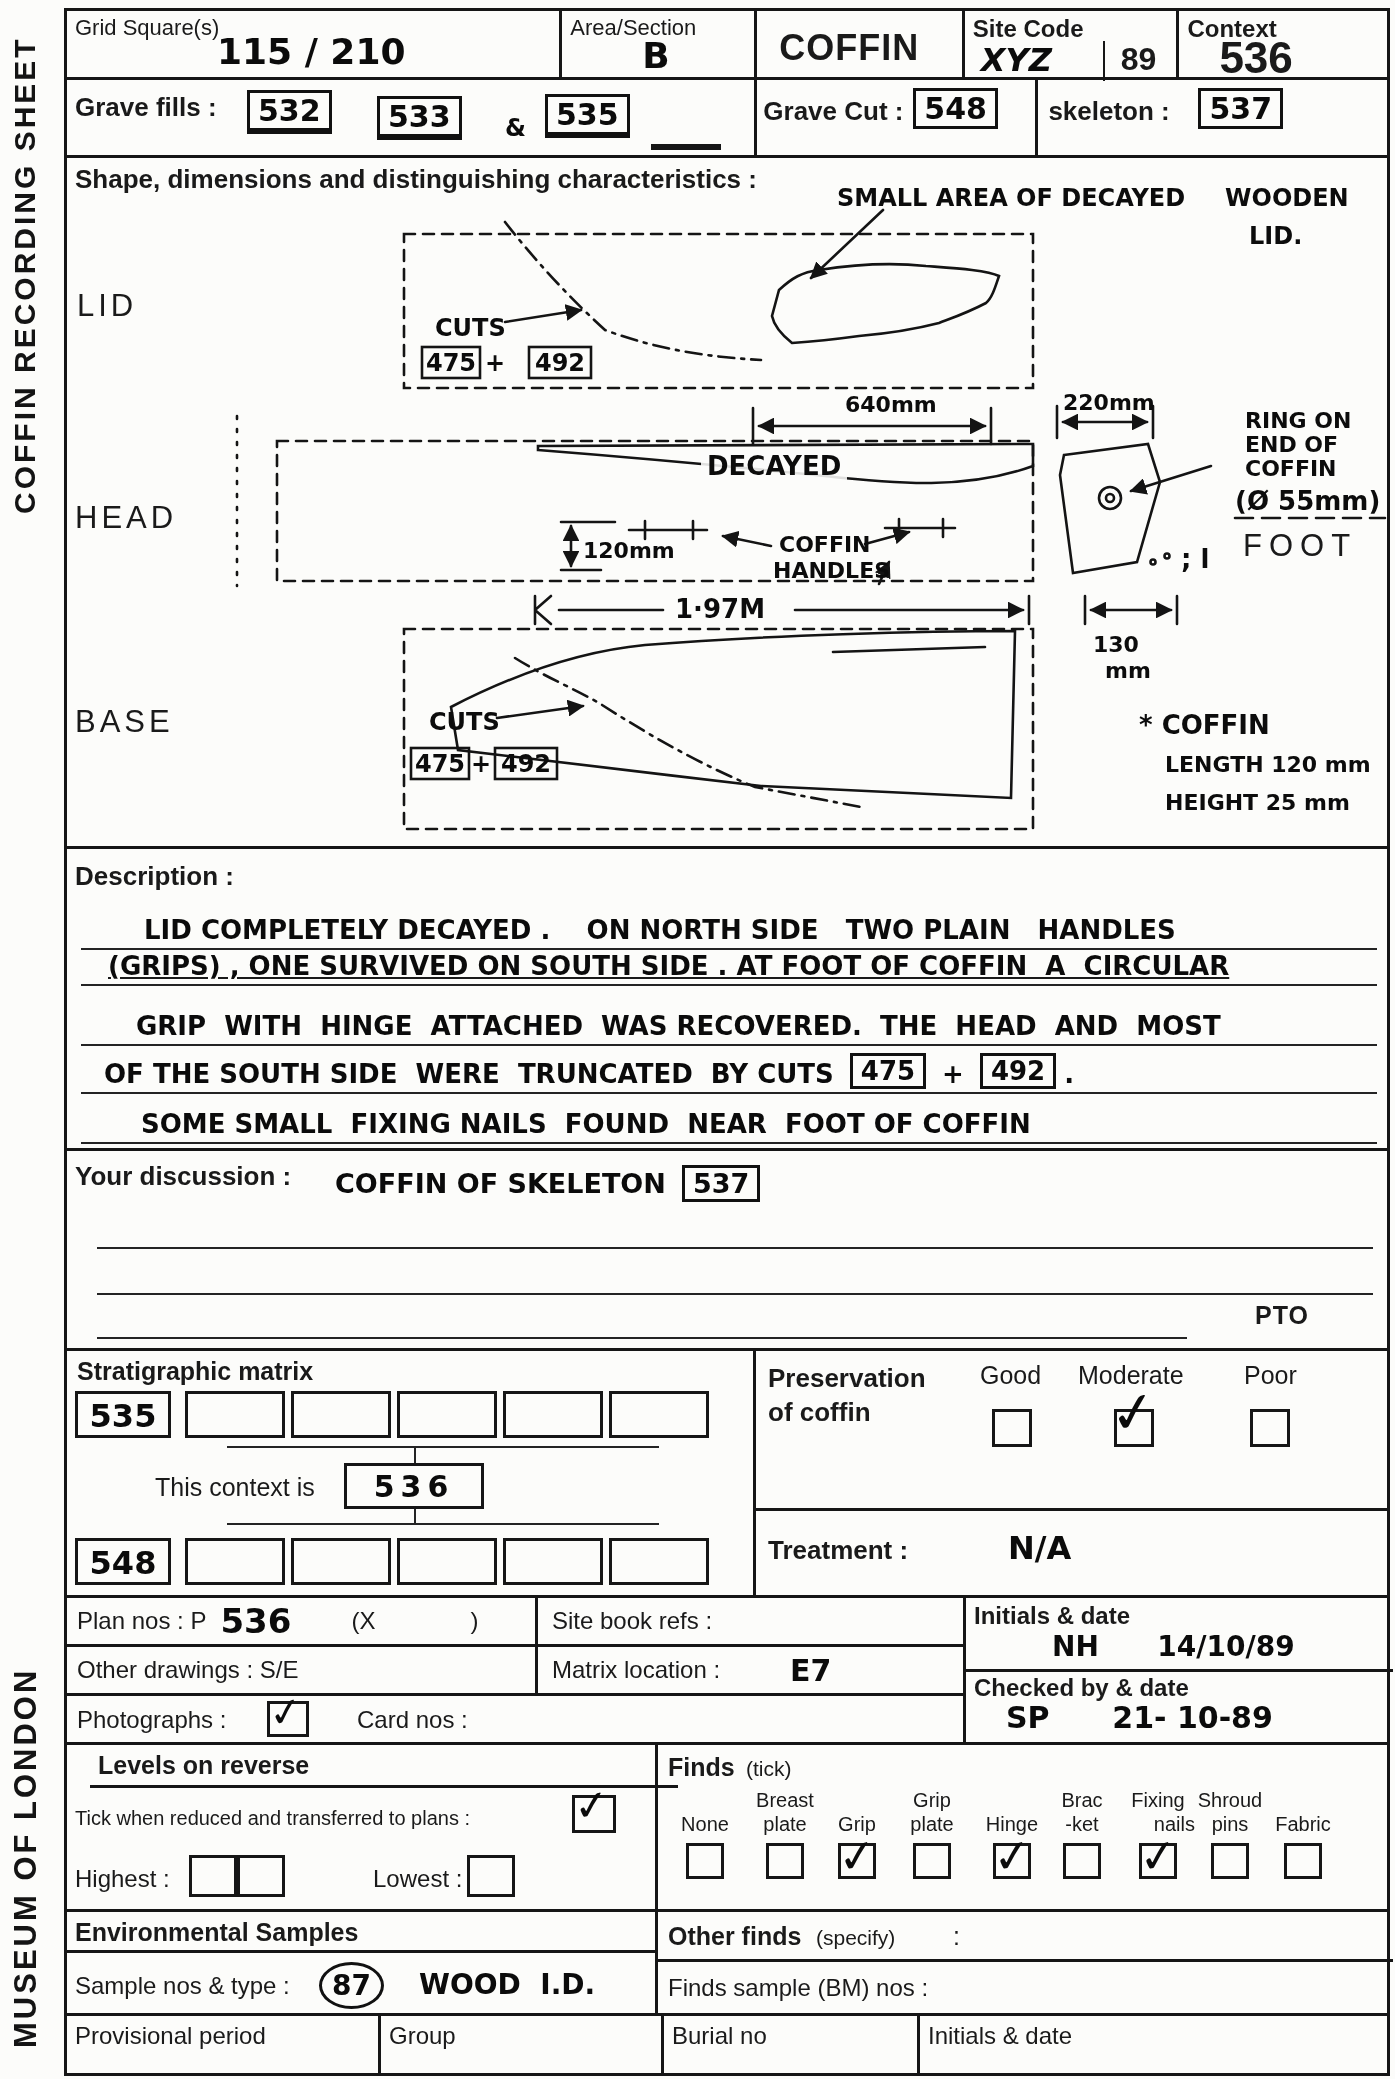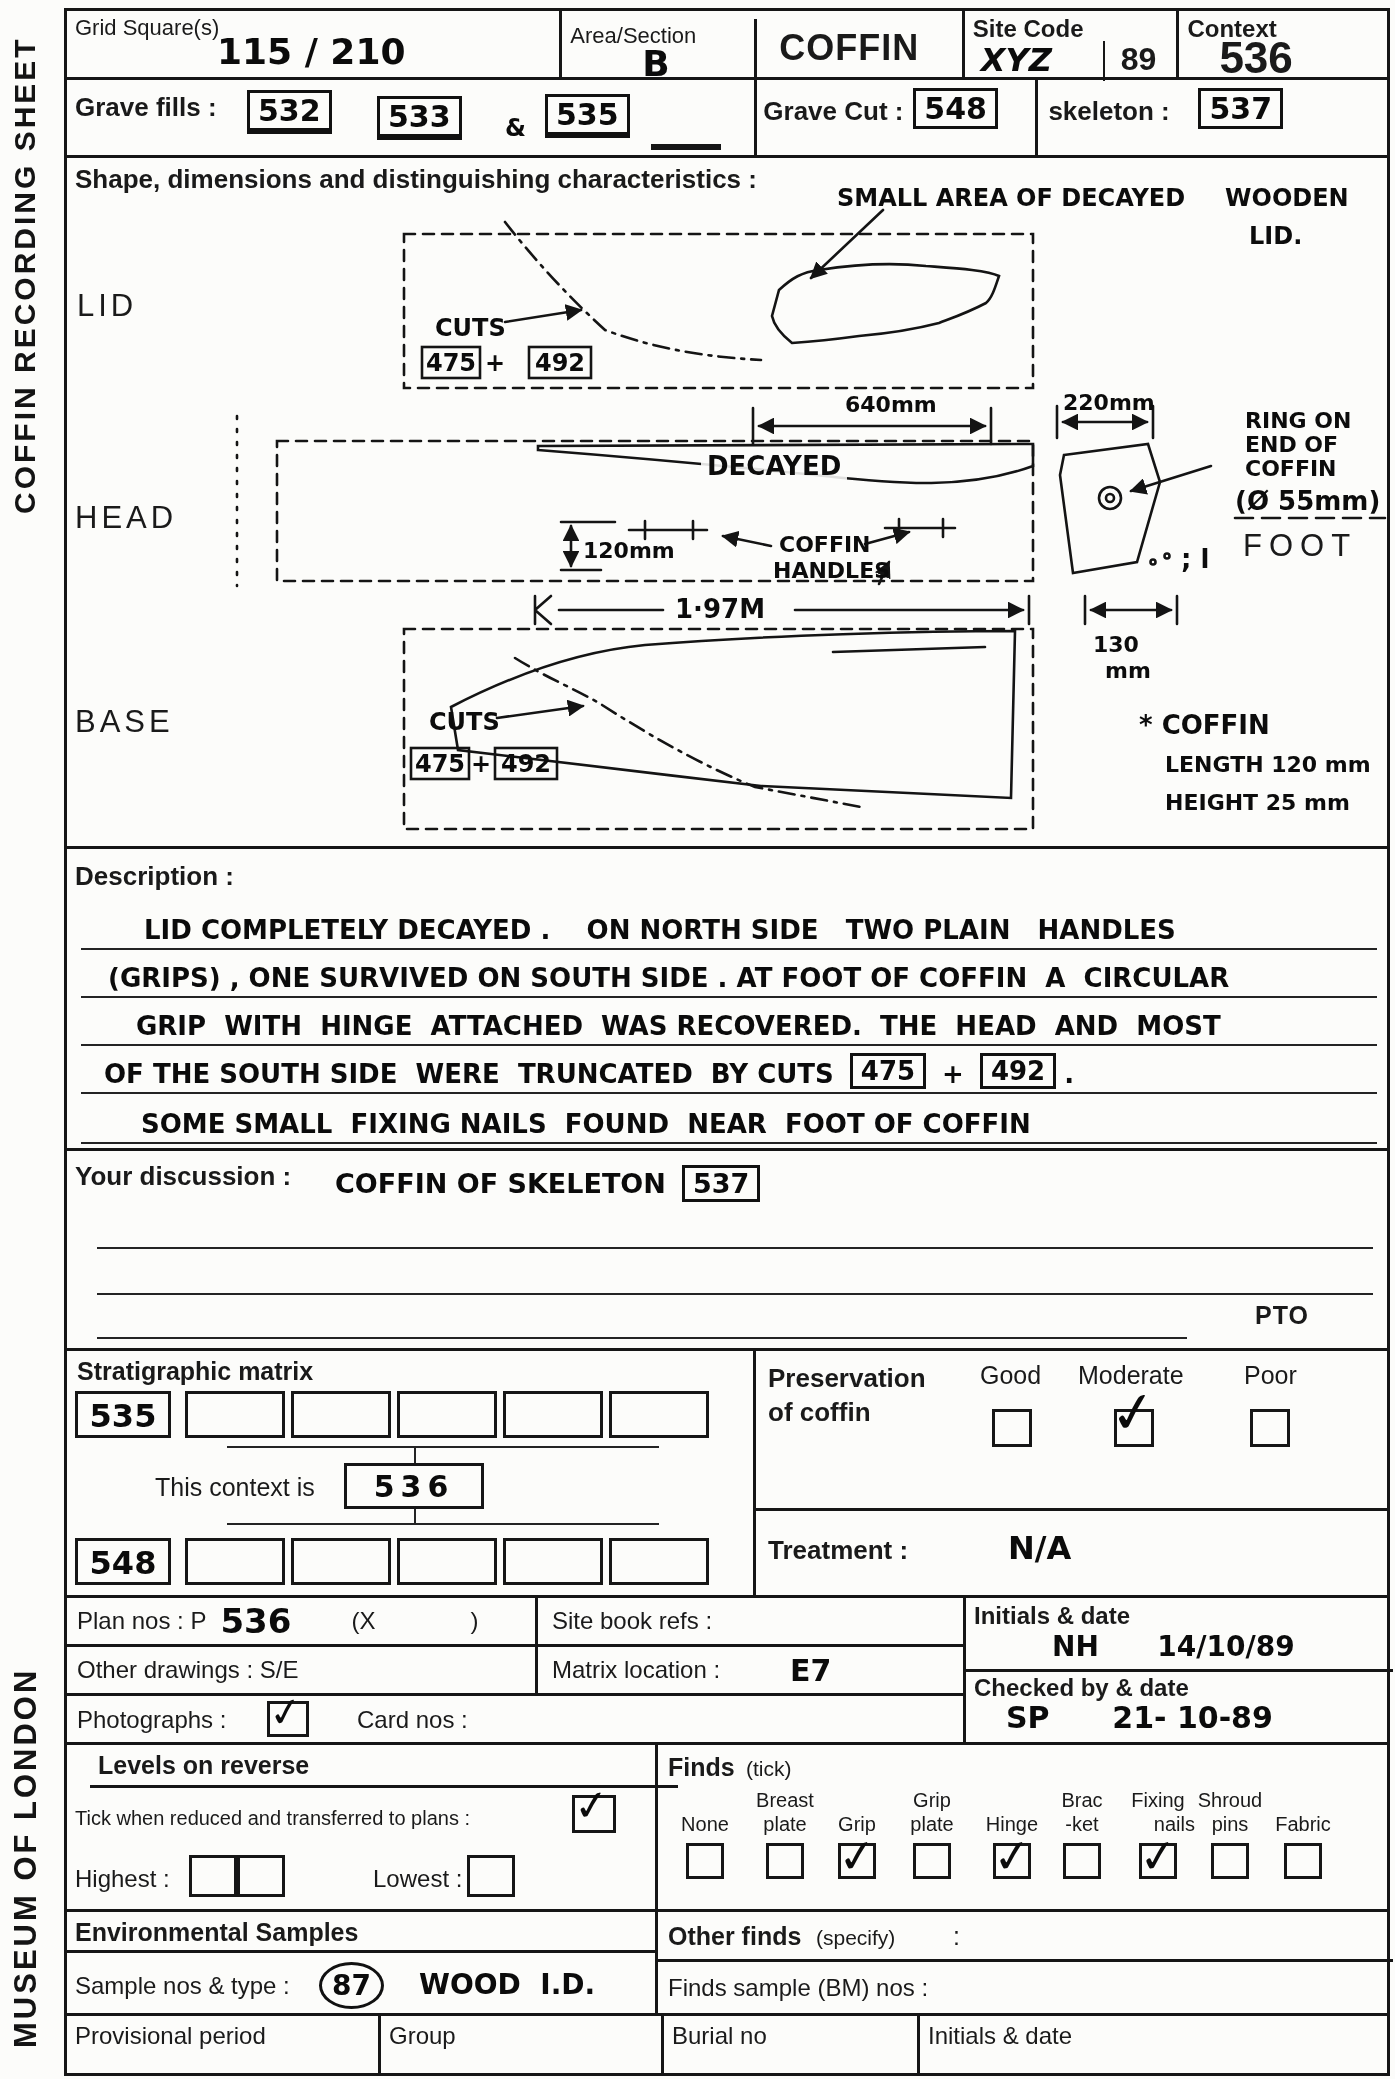--- a/index.html
+++ b/index.html
@@ -32,21 +32,21 @@
 <div id="page">
 
   <div class="abs vtext" style="left:8px;top:10px;width:54px;height:530px;"><span>COFFIN RECORDING SHEET</span></div>
   <div class="abs vtext" style="left:8px;top:1640px;width:54px;height:436px;font-size:31px;"><span>MUSEUM OF LONDON</span></div>
 
   <div class="abs box" style="left:64px;top:8px;width:1326px;height:72px;display:flex;">
     <div style="width:498px;border-right:3px solid #161616;position:relative;">
       <div class="lbl" style="position:absolute;left:8px;top:4px;font-size:22px;">Grid Square(s)</div>
       <div class="hw" style="position:absolute;left:150px;top:20px;font-size:36px;">115 / 210</div>
     </div>
-    <div style="width:194px;border-right:3px solid #161616;position:relative;margin-top:8px;">
+    <div style="width:194px;border-right:3px solid #161616;position:relative;">
       <div class="lbl" style="position:absolute;left:8px;top:4px;font-size:22px;">Area/Section</div>
       <div class="hw" style="position:absolute;left:80px;top:24px;font-size:36px;">B</div>
     </div>
     <div style="width:207px;border-right:3px solid #161616;position:relative;">
       <div class="lbl b" style="position:absolute;left:22px;top:16px;font-size:36px;letter-spacing:1px;">COFFIN</div>
     </div>
     <div style="width:214px;border-right:3px solid #161616;position:relative;">
       <div class="lbl b" style="position:absolute;left:8px;top:4px;font-size:24px;">Site Code</div>
       <div class="hw" style="position:absolute;left:16px;top:30px;font-size:32px;font-style:italic;">XYZ</div>
       <div style="position:absolute;left:138px;top:30px;width:2px;height:40px;background:#161616;"></div>
@@ -178,21 +178,21 @@
       <text class="sd" x="1098" y="614">LENGTH  120 mm</text>
       <text class="sd" x="1098" y="652">HEIGHT   25 mm</text>
     </svg>
   </div>
 
   <div class="abs box" style="left:64px;top:846px;width:1326px;height:305px;">
     <div class="lbl b" style="position:absolute;left:8px;top:12px;font-size:26px;">Description :</div>
     <div class="dline" style="top:52px;padding-left:63px;">
         <span class="hw" style="font-size:26px;">LID COMPLETELY DECAYED .    ON NORTH SIDE   TWO PLAIN   HANDLES</span>
       </div>
-    <div class="dline" style="top:100px;padding-left:27px;">
+    <div class="dline" style="top:88px;padding-left:27px;text-decoration:underline;">
         <span class="hw" style="font-size:26px;">(GRIPS) , ONE SURVIVED ON SOUTH SIDE . AT FOOT OF COFFIN  A  CIRCULAR</span>
       </div>
     <div class="dline" style="top:148px;padding-left:55px;">
         <span class="hw" style="font-size:26px;">GRIP  WITH  HINGE  ATTACHED  WAS RECOVERED.  THE  HEAD  AND  MOST</span>
       </div>
     <div class="dline" style="top:196px;padding-left:23px;">
       <span class="hw" style="font-size:26px;">OF THE SOUTH SIDE  WERE  TRUNCATED  BY CUTS</span>
       <span class="hwbox" style="font-size:26px;margin-left:16px;">475</span>
       <span class="hw" style="font-size:26px;margin-left:16px;">+</span>
       <span class="hwbox" style="font-size:26px;margin-left:16px;">492</span>

